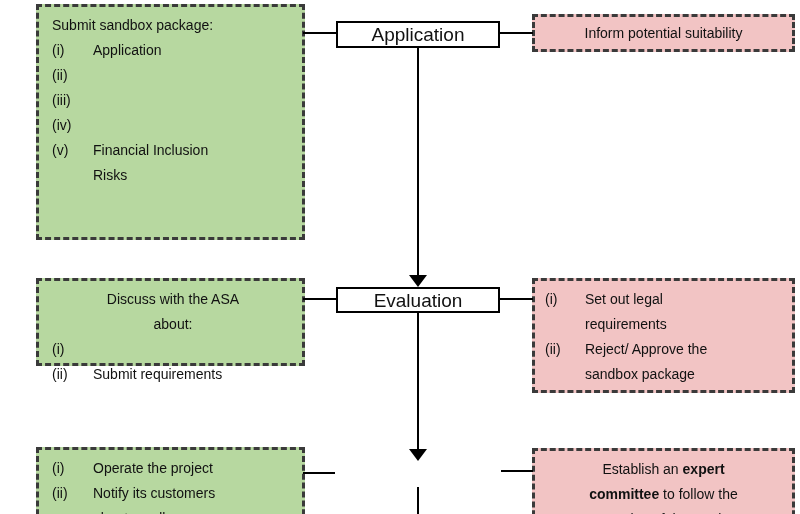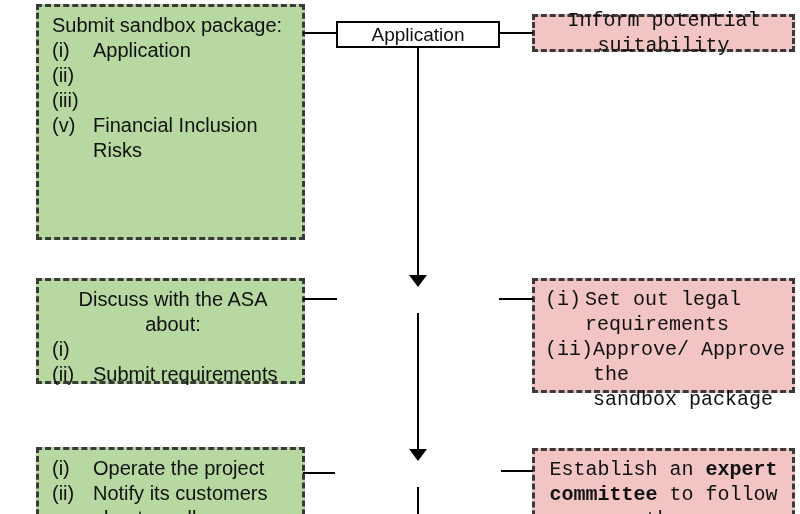--- a/index.html
+++ b/index.html
@@ -8,31 +8,30 @@
     position: relative;
     width: 800px;
     height: 514px;
     overflow: hidden;
     background: #ffffff;
     font-family: "Liberation Sans", sans-serif;
     color: #111111;
   }
   .box {
     position: absolute;
-    font-size: 20px;
+    font-size: 14px;
     line-height: 25px;
   }
   .green-box {
     background: #b7d8a0;
     border: 3px dashed #3a3a3a;
   }
   .pink-box {
     background: #f2c4c4;
     border: 3px dashed #3a3a3a;
-    font-family: Liberation Mono, monospace;
   }
   .proc-box {
     background: #ffffff;
     border: 2px solid #000000;
     display: flex;
     align-items: center;
     justify-content: center;
     font-size: 19px;
     line-height: 19px;
     white-space: nowrap;
@@ -85,62 +84,66 @@
         <span class="num-label">(i)</span>
         <span class="num-text">Application</span>
       </div>
       <div class="num-item">
         <span class="num-label">(ii)</span>
       </div>
       <div class="num-item">
         <span class="num-label">(iii)</span>
       </div>
       <div class="num-item">
+        <span class="num-label">(iv)</span>
       </div>
       <div class="num-item">
         <span class="num-label">(v)</span>
         <span class="num-text">Financial Inclusion
 Risks</span>
       </div>
     </div>
   </div>
 
   <div class="box proc-box" style="left:336px; top:21px; width:164px; height:27px;">
     <span>Application</span>
   </div>
 
   <div class="box pink-box center-text" style="left:532px; top:14px; width:263px; height:38px;">
     <span>Inform potential suitability</span>
   </div>
 
-  <div class="box green-box pad" style="left:36px; top:278px; width:269px; height:106px;">
+  <div class="box green-box pad" style="left:36px; top:278px; width:269px; height:88px;">
     <div class="heading center">Discuss with the ASA
 about:</div>
     <div class="num-list">
       <div class="num-item">
         <span class="num-label">(i)</span>
       </div>
       <div class="num-item">
         <span class="num-label">(ii)</span>
         <span class="num-text">Submit requirements</span>
       </div>
     </div>
   </div>
 
+  <div class="box proc-box" style="left:336px; top:287px; width:164px; height:26px;">
+    <span>Evaluation</span>
+  </div>
 
   <div class="box pink-box" style="left:532px; top:278px; width:263px; height:115px; padding:6px 6px 0 10px;">
     <div class="num-list">
       <div class="num-item">
         <span class="num-label" style="flex-basis:40px;">(i)</span>
         <span class="num-text">Set out legal
 requirements</span>
       </div>
       <div class="num-item">
         <span class="num-label" style="flex-basis:40px;">(ii)</span>
-        <span class="num-text">Approve/ Approve the
+        <span class="num-text">Reject/ Approve the
 sandbox package</span>
       </div>
     </div>
   </div>
 
   <div class="box green-box pad" style="left:36px; top:447px; width:269px; height:95px;">
     <div class="num-list">
       <div class="num-item">
         <span class="num-label">(i)</span>
         <span class="num-text">Operate the project</span>

